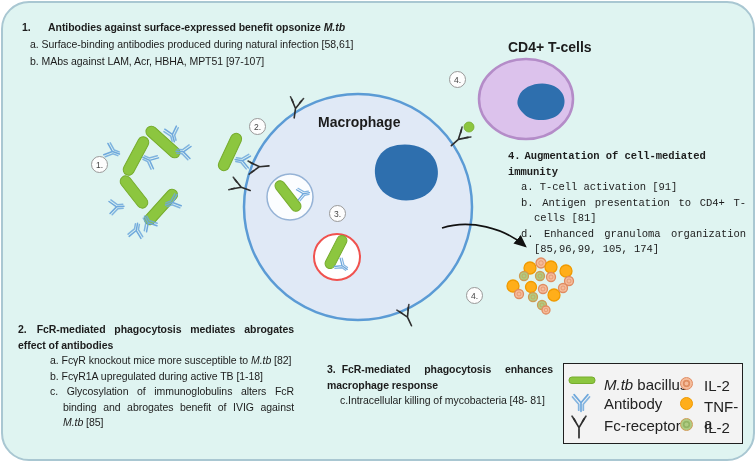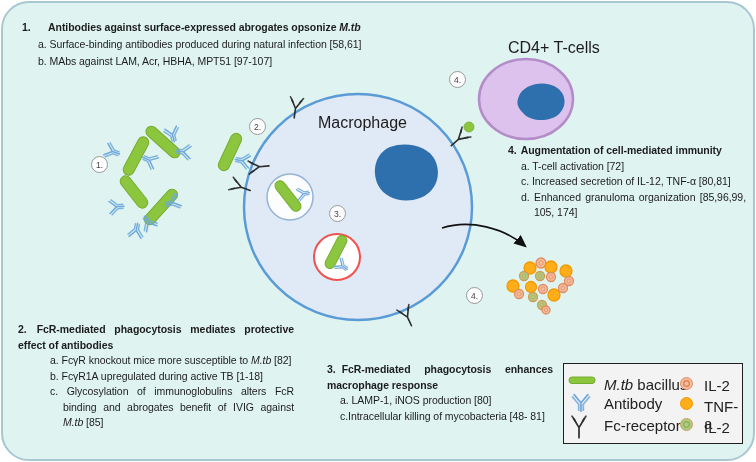--- a/index.html
+++ b/index.html
@@ -13,31 +13,31 @@
   .sec-h{font-weight:bold;}
   .sec .num{display:inline-block;}
   .flexh{display:flex;}
   .flexh .num{width:26px;flex:0 0 26px;}
   .jh{text-align:justify;}
   .items{margin-top:0;}
   .li{text-align:left;}
   .hang .li{padding-left:13px;text-indent:-13px;text-align:justify;}
   .hang .li:last-child{text-align:justify;}
   #sec1{left:22px;top:19px;width:440px;line-height:17px;}
-  #sec1 .items{margin-left:16px;}
+  #sec1 .items{margin-left:8px;}
   #sec2{left:18px;top:322px;width:276px;line-height:15.5px;}
   #sec2 .num{margin-right:10px;}
   #sec2 .items{margin-left:32px;}
   #sec3{left:327px;top:362px;width:226px;line-height:15.5px;}
   #sec3 .num{margin-right:6px;}
   #sec3 .items{margin-left:13px;}
-  #sec4{left:508px;top:143px;width:238px;line-height:15.5px;}
+  #sec4{left:508px;top:149px;width:238px;line-height:15.5px;font-family:Liberation Mono, monospace;}
   #sec4 .num{margin-right:4px;}
   #sec4 .items{margin-left:13px;}
-  .cell-label{position:absolute;font-weight:normal;font-size:16px;color:var(--text);}
+  .cell-label{position:absolute;font-weight:bold;font-size:14px;color:var(--text);}
   #lbl-macrophage{left:318px;top:114px;}
   #lbl-tcells{left:508px;top:39px;}
   .badge{position:absolute;width:17px;height:17px;border-radius:50%;background:#fdfdfd;
          border:1px solid var(--marker_border);font-size:8.5px;color:#444;
          display:flex;align-items:center;justify-content:center;box-sizing:border-box;}
   #badge-1{left:91px;top:156px;} #badge-2{left:249px;top:118px;}
   #badge-3{left:329px;top:205px;} #badge-4a{left:449px;top:71px;} #badge-4b{left:466px;top:287px;}
   
   #legend{position:absolute;left:563px;top:363px;width:180px;height:81px;
           background:var(--legend_bg);border:1.5px solid var(--legend_border);box-sizing:border-box;}
@@ -139,56 +139,55 @@
         <circle cx="542" cy="305" r="4.5" fill="var(--cyto_green)" stroke="var(--cyto_green_dark)" stroke-width="1.3"></circle>
         <circle cx="542" cy="305" r="2.025" fill="none" stroke="var(--cyto_green_dark)" stroke-width="1" opacity="0.65"></circle>
         <circle cx="546" cy="310" r="4" fill="var(--cyto_salmon)" stroke="var(--cyto_salmon_dark)" stroke-width="1.3"></circle>
         <circle cx="546" cy="310" r="1.8" fill="none" stroke="var(--cyto_salmon_dark)" stroke-width="1" opacity="0.65"></circle>
       </g>
   </svg>
 
   <div class="sec" id="sec1">
     <div class="sec-h flexh">
       <span class="num">1.</span>
-      <span><span>Antibodies against surface-expressed abrogates opsonize </span><span class="it">M.tb</span></span>
+      <span><span>Antibodies against surface-expressed benefit opsonize </span><span class="it">M.tb</span></span>
     </div>
     <div class="items">
         <div class="li"><span>a. Surface-binding antibodies produced during natural infection [58,61]</span></div>
         <div class="li"><span>b. MAbs against LAM, Acr, HBHA, MPT51 [97-107]</span></div>
       </div>
   </div>
 
   <div class="sec hang" id="sec2">
     <div class="sec-h jh">
-      <span class="num">2.</span><span><span>FcR-mediated phagocytosis mediates protective effect of antibodies</span></span>
+      <span class="num">2.</span><span><span>FcR-mediated phagocytosis mediates abrogates effect of antibodies</span></span>
     </div>
     <div class="items">
         <div class="li"><span>a. FcγR knockout mice more susceptible to </span><span class="it">M.tb</span><span> [82]</span></div>
         <div class="li"><span>b. FcγR1A upregulated during active TB [1-18]</span></div>
         <div class="li"><span>c. Glycosylation of immunoglobulins alters FcR binding and abrogates benefit of IVIG against </span><span class="it">M.tb</span><span> [85]</span></div>
       </div>
   </div>
 
   <div class="sec hang" id="sec3">
     <div class="sec-h jh">
       <span class="num">3.</span><span><span>FcR-mediated phagocytosis enhances macrophage response</span></span>
     </div>
     <div class="items">
-        <div class="li"><span>a. LAMP-1, iNOS production [80]</span></div>
         <div class="li"><span>c.Intracellular killing of mycobacteria [48- 81]</span></div>
       </div>
   </div>
 
   <div class="sec hang" id="sec4">
     <div class="sec-h">
       <span class="num">4.</span><span><span>Augmentation of cell-mediated immunity</span></span>
     </div>
     <div class="items">
-        <div class="li"><span>a. T-cell activation [72]</span></div>
-        <div class="li"><span>c. Increased secretion of IL-12, TNF-α [80,81]</span></div>
+        <div class="li"><span>a. T-cell activation [91]</span></div>
+        <div class="li"><span>b. Antigen presentation to CD4+ T-cells [81]</span></div>
         <div class="li"><span>d. Enhanced granuloma organization [85,96,99, 105, 174]</span></div>
       </div>
   </div>
 
   <div class="cell-label" id="lbl-macrophage">Macrophage</div>
   <div class="cell-label" id="lbl-tcells">CD4+ T-cells</div>
 
   <div class="badge" id="badge-1">1.</div>
   <div class="badge" id="badge-2">2.</div>
   <div class="badge" id="badge-3">3.</div>

